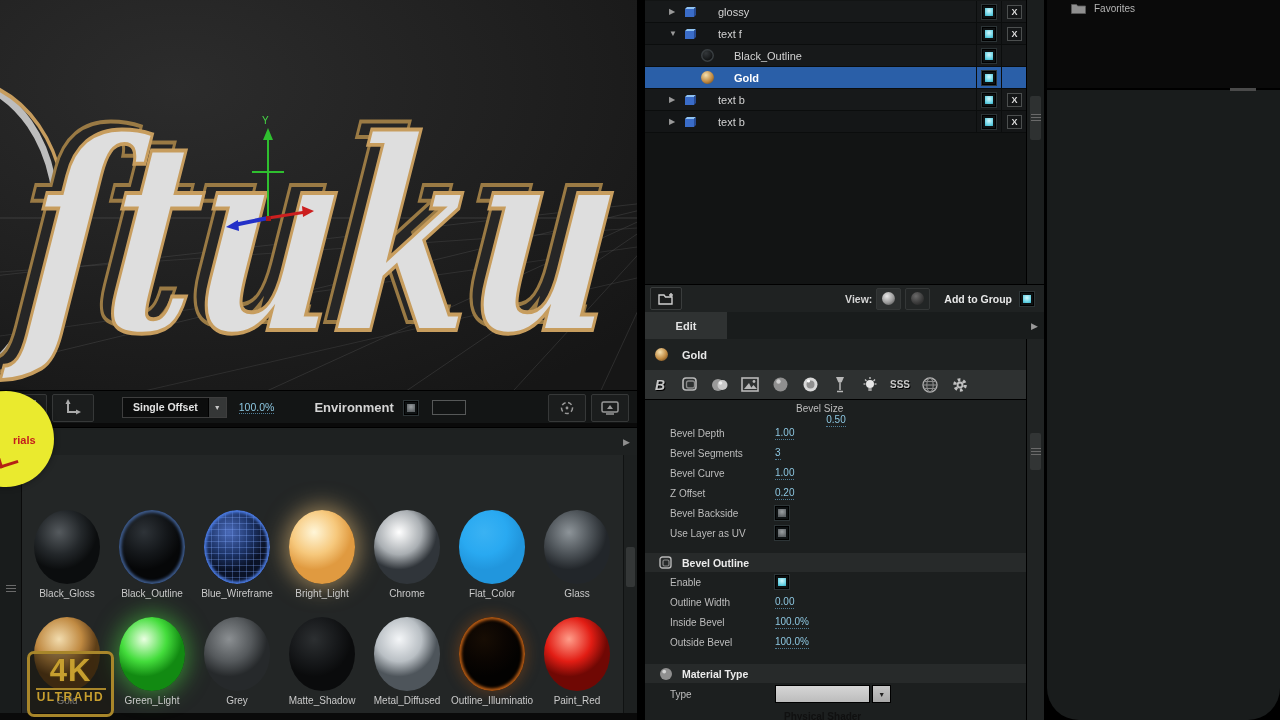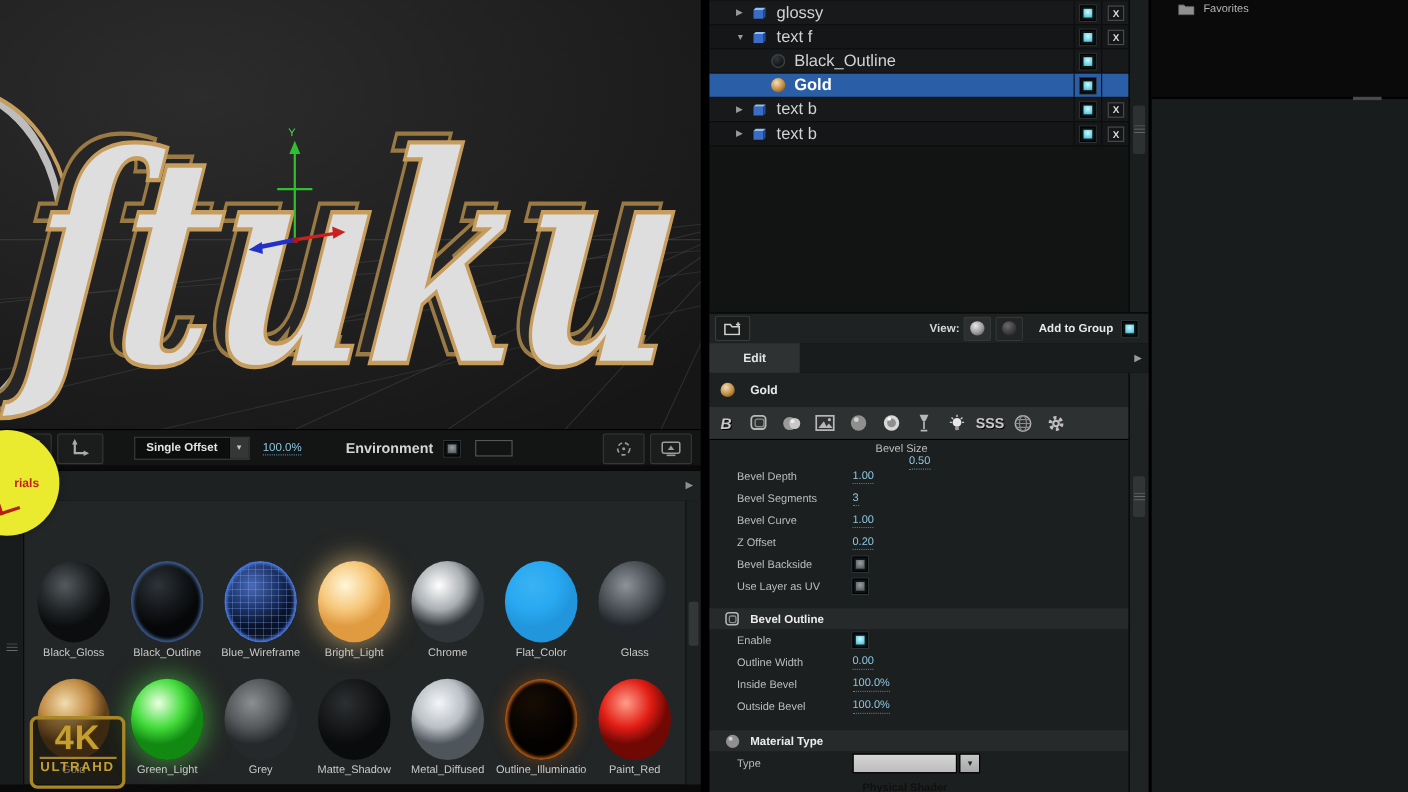--- a/index.html
+++ b/index.html
@@ -54,21 +54,21 @@
   .mlabel{margin-top:4px;font-size:10px;color:#c9c9c9;white-space:nowrap;}
 
   
   #scene{left:645px;top:0;width:399px;height:312px;background:#121414;}
   #scene-rows{position:absolute;left:0;top:1px;width:382px;}
   .srow{height:21px;display:flex;align-items:center;background:#17191a;border-bottom:1px solid #0b0d0d;}
   .srow.alt{background:#141617;}
   .srow.sel{background:#2a5fa8;}
   .srow .arr{width:14px;margin-left:24px;color:#9a9a9a;font-size:8px;}
   .srow.child .indent{width:56px;}
-  .srow .slabel{font-size:15px;color:#d2d2d2;margin-left:8px;flex:1;}
+  .srow .slabel{font-size:11px;color:#d2d2d2;margin-left:20px;flex:1;}
   .srow.sel .slabel{color:#fff;font-weight:bold;}
   .cbcell{width:24px;height:21px;display:flex;align-items:center;justify-content:center;border-left:1px solid #0b0d0d;}
   .xcell{width:25px;height:21px;display:flex;align-items:center;justify-content:center;border-left:1px solid #0b0d0d;}
   .xbtn{width:15px;height:14px;background:#141617;border:1px solid #4c4f4f;color:#dcdcdc;
         font-size:9px;font-weight:bold;display:flex;align-items:center;justify-content:center;padding:0;}
   .gicon{width:15px;height:14px;display:inline-block;}
   .ball{width:13px;height:13px;border-radius:50%;display:inline-block;}
   .ball.gold{background:radial-gradient(circle at 38% 32%,#f4e0b0,#c08a42 55%,#5e3d18 95%);}
   .ball.dark{background:radial-gradient(circle at 38% 32%,#33373a,#121415 60%,#050606);box-shadow:inset 0 0 0 1.5px #3a3f42;}
   #scene-lane{position:absolute;right:0;top:0;width:17px;height:284px;background:#1b1e1e;border-left:1px solid #000;}
@@ -95,39 +95,39 @@
             font-size:11px;font-weight:bold;color:#e4e4e4;}
   #edit-tabrow .parrow{margin-left:auto;margin-right:6px;align-self:center;color:#9a9a9a;font-size:9px;}
   #gold-row{position:absolute;left:0;top:27px;width:399px;height:31px;background:#1e2121;border-bottom:1px solid #000;
             display:flex;align-items:center;}
   #gold-row .ball{margin-left:10px;}
   #gold-row .gname{margin-left:14px;font-size:11px;font-weight:bold;color:#e8e8e8;}
   #icon-bar{position:absolute;left:0;top:58px;width:382px;height:29px;background:#2e3131;border-bottom:1px solid #000;
             display:flex;align-items:center;}
   .tbi{width:30px;height:22px;display:flex;align-items:center;justify-content:center;color:#c8c8c8;}
   .tbi.txt{font-weight:bold;font-style:italic;font-size:14px;text-shadow:1px 1px 0 #000;}
-  .tbi.sss{font-size:13px;font-style:normal;letter-spacing:0;}
+  .tbi.sss{font-size:10px;font-style:normal;letter-spacing:0;}
   #props{position:absolute;left:0;top:87px;width:382px;height:321px;}
   .prow{height:20px;display:flex;align-items:center;}
   .prow:first-child{margin-top:4px;flex-direction:column;}
   .plabel{margin-left:25px;width:105px;font-size:10px;color:#bdbdbd;}
   .pval{font-size:10px;}
   .sechead{margin-top:10px;height:19px;background:#272a2a;display:flex;align-items:center;}
   .secicon{margin-left:14px;width:14px;height:14px;}
   .sectitle{margin-left:9px;font-size:10.5px;font-weight:bold;color:#ececec;}
   .dd{height:16px;background:linear-gradient(#d6d6d6,#bcbcbc);border:1px solid #000;display:flex;align-items:center;}
   .dd .ddtext{padding:0 8px;font-size:10px;font-weight:bold;color:#101010;margin-top:44px;}
   .ddbtn{width:17px;height:16px;margin-left:2px;background:linear-gradient(#c6c6c6,#a8a8a8);border:1px solid #000;
          color:#222;font-size:7px;display:flex;align-items:center;justify-content:center;}
   #edit-lane{position:absolute;right:0;top:27px;width:17px;height:381px;background:#202323;border-left:1px solid #000;}
   #edit-lane .thumb{margin:94px 3px 0 3px;height:37px;background:#323535;border-radius:2px;display:flex;align-items:center;justify-content:center;}
   #edit-lane .grip{margin:0;}
 
   
-  #rightpanel{left:1047px;top:0;width:233px;height:720px;background:#191c1c;}
+  #rightpanel{left:1047px;top:0;width:233px;height:720px;background:#191c1c;border-radius:32px;}
   #fav-area{position:absolute;left:0;top:0;width:233px;height:88px;background:#0a0a0a;border-bottom:2px solid #000;}
   #fav-row{display:flex;align-items:center;margin:3px 0 0 24px;}
   #fav-row .flabel{margin-left:8px;font-size:10px;color:#b5b5b5;}
   #rp-grip{position:absolute;left:183px;top:88px;width:26px;height:3px;background:#4a4a4a;}
 
   
   #highlight-circle{left:-42px;top:391px;width:96px;height:96px;border-radius:50%;background:#eaea2e;z-index:60;
                     box-shadow:0 0 6px rgba(0,0,0,.4);}
   #highlight-circle .frag{position:absolute;left:55px;top:43px;color:#c41d1d;font-size:11px;font-weight:bold;}
   #highlight-circle .mark{position:absolute;left:40px;top:62px;width:16px;height:10px;

